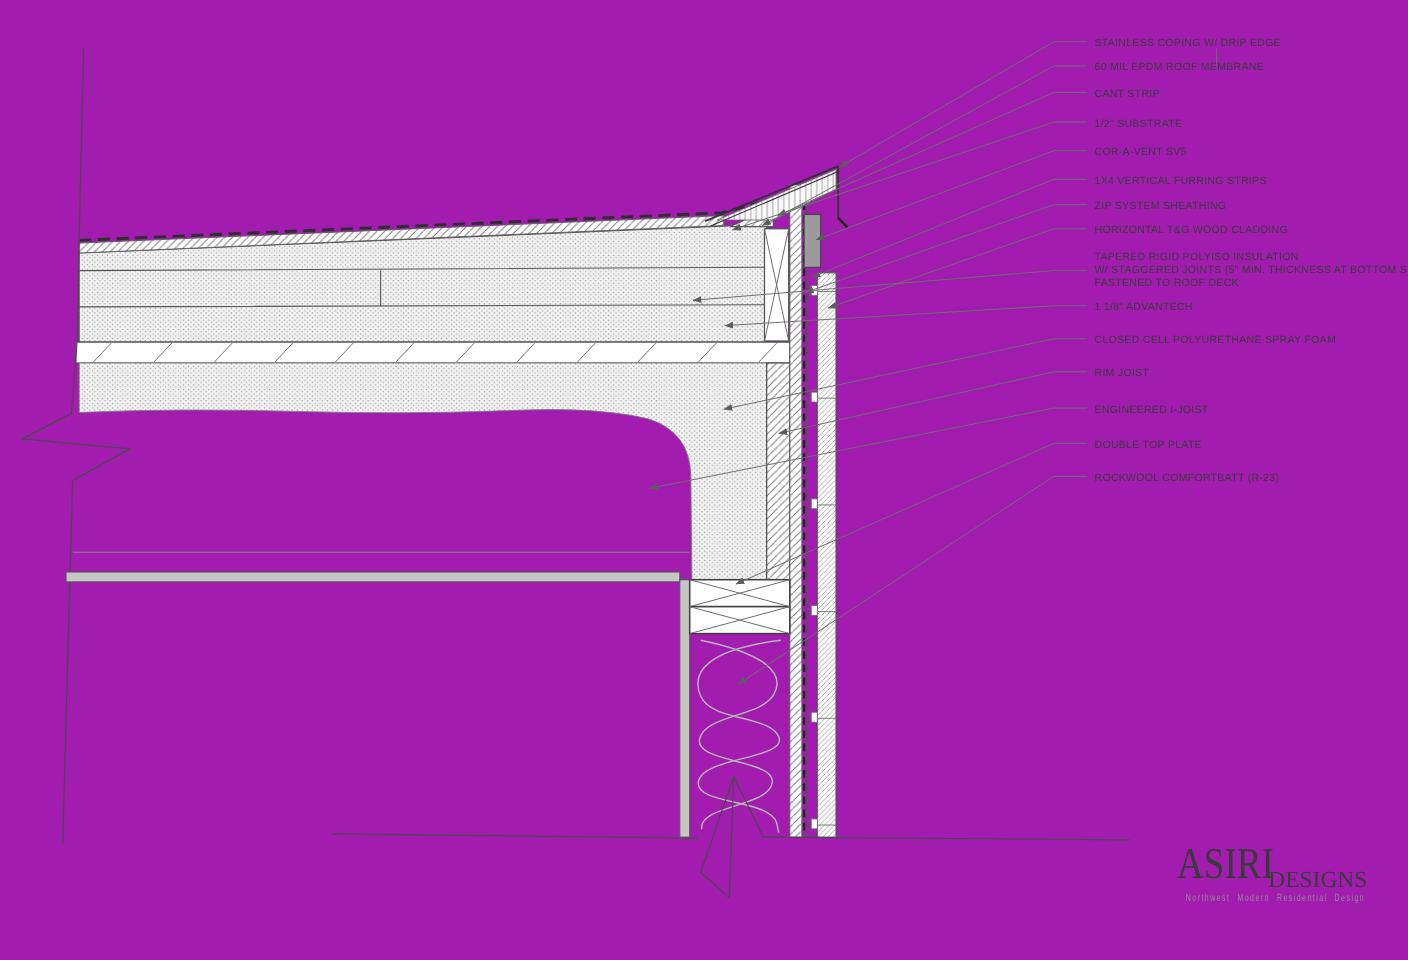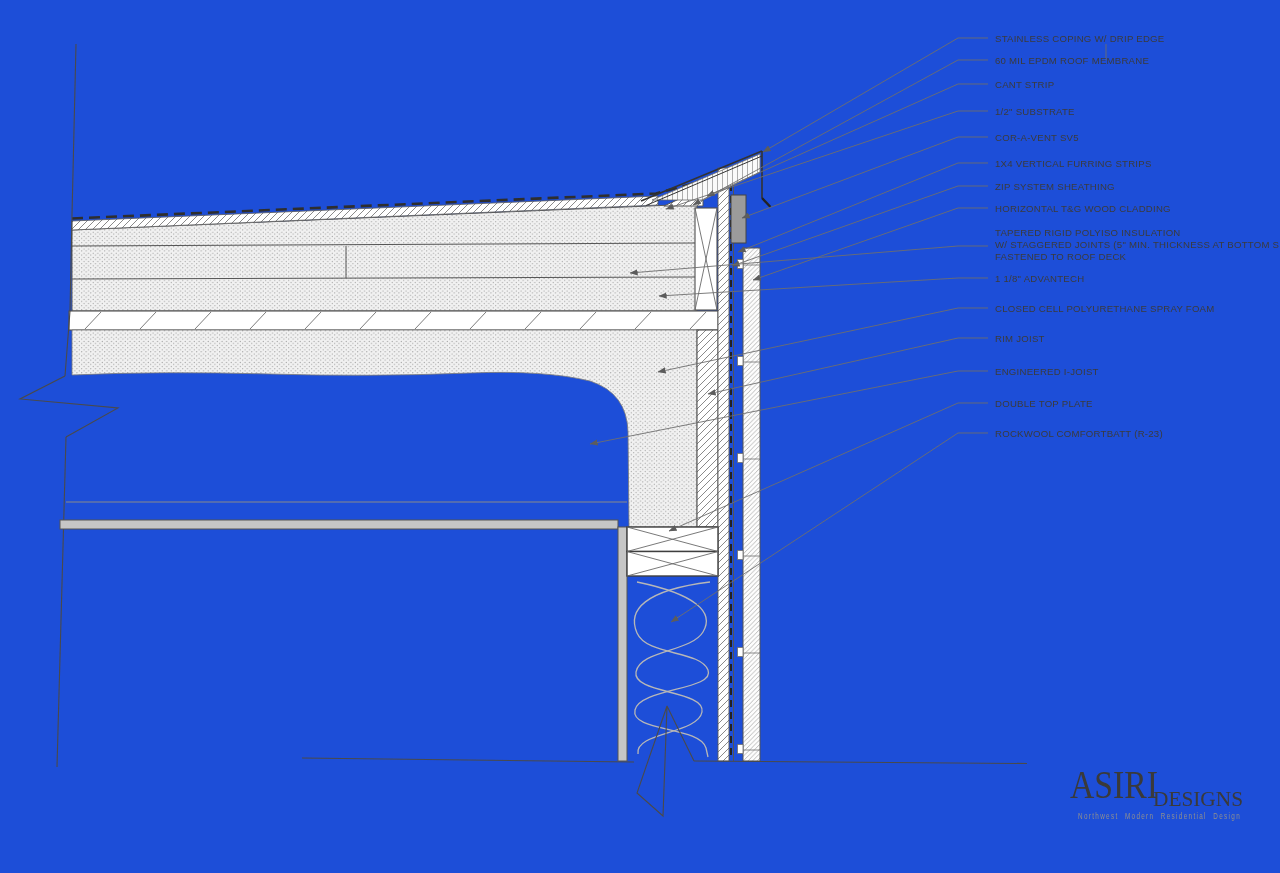--- a/index.html
+++ b/index.html
@@ -1,16 +1,16 @@
 <!DOCTYPE html>
 <html><head>
 <meta charset="utf-8">
 <style>
   html,body{margin:0;padding:0;background:#ffffff;}
-  .stage{position:relative;width:1280px;height:873px;background:#1d4ed8;overflow:hidden;
+  .stage{position:relative;width:1280px;height:873px;background:#a21caf;overflow:hidden;
          font-family:"Liberation Sans",sans-serif;}
   svg{display:block}
   .callout{font-family:"Liberation Sans",sans-serif;font-size:9.6px;letter-spacing:.25px;fill:#3b3b3b;}
   .leader{fill:none;stroke:#6e6e6e;stroke-width:.9;}
   .thin{stroke:#555;stroke-width:1;fill:none;}
   .edge{stroke:#4a4a4a;stroke-width:1.1;fill:none;}
   .logo-main{font-family:"Liberation Serif",serif;fill:#3a3a3a;}
   .logo-tag{font-family:"Liberation Sans",sans-serif;fill:#8f8f8f;letter-spacing:2px;word-spacing:5px;font-size:9.5px;}
 </style>
 </head>

